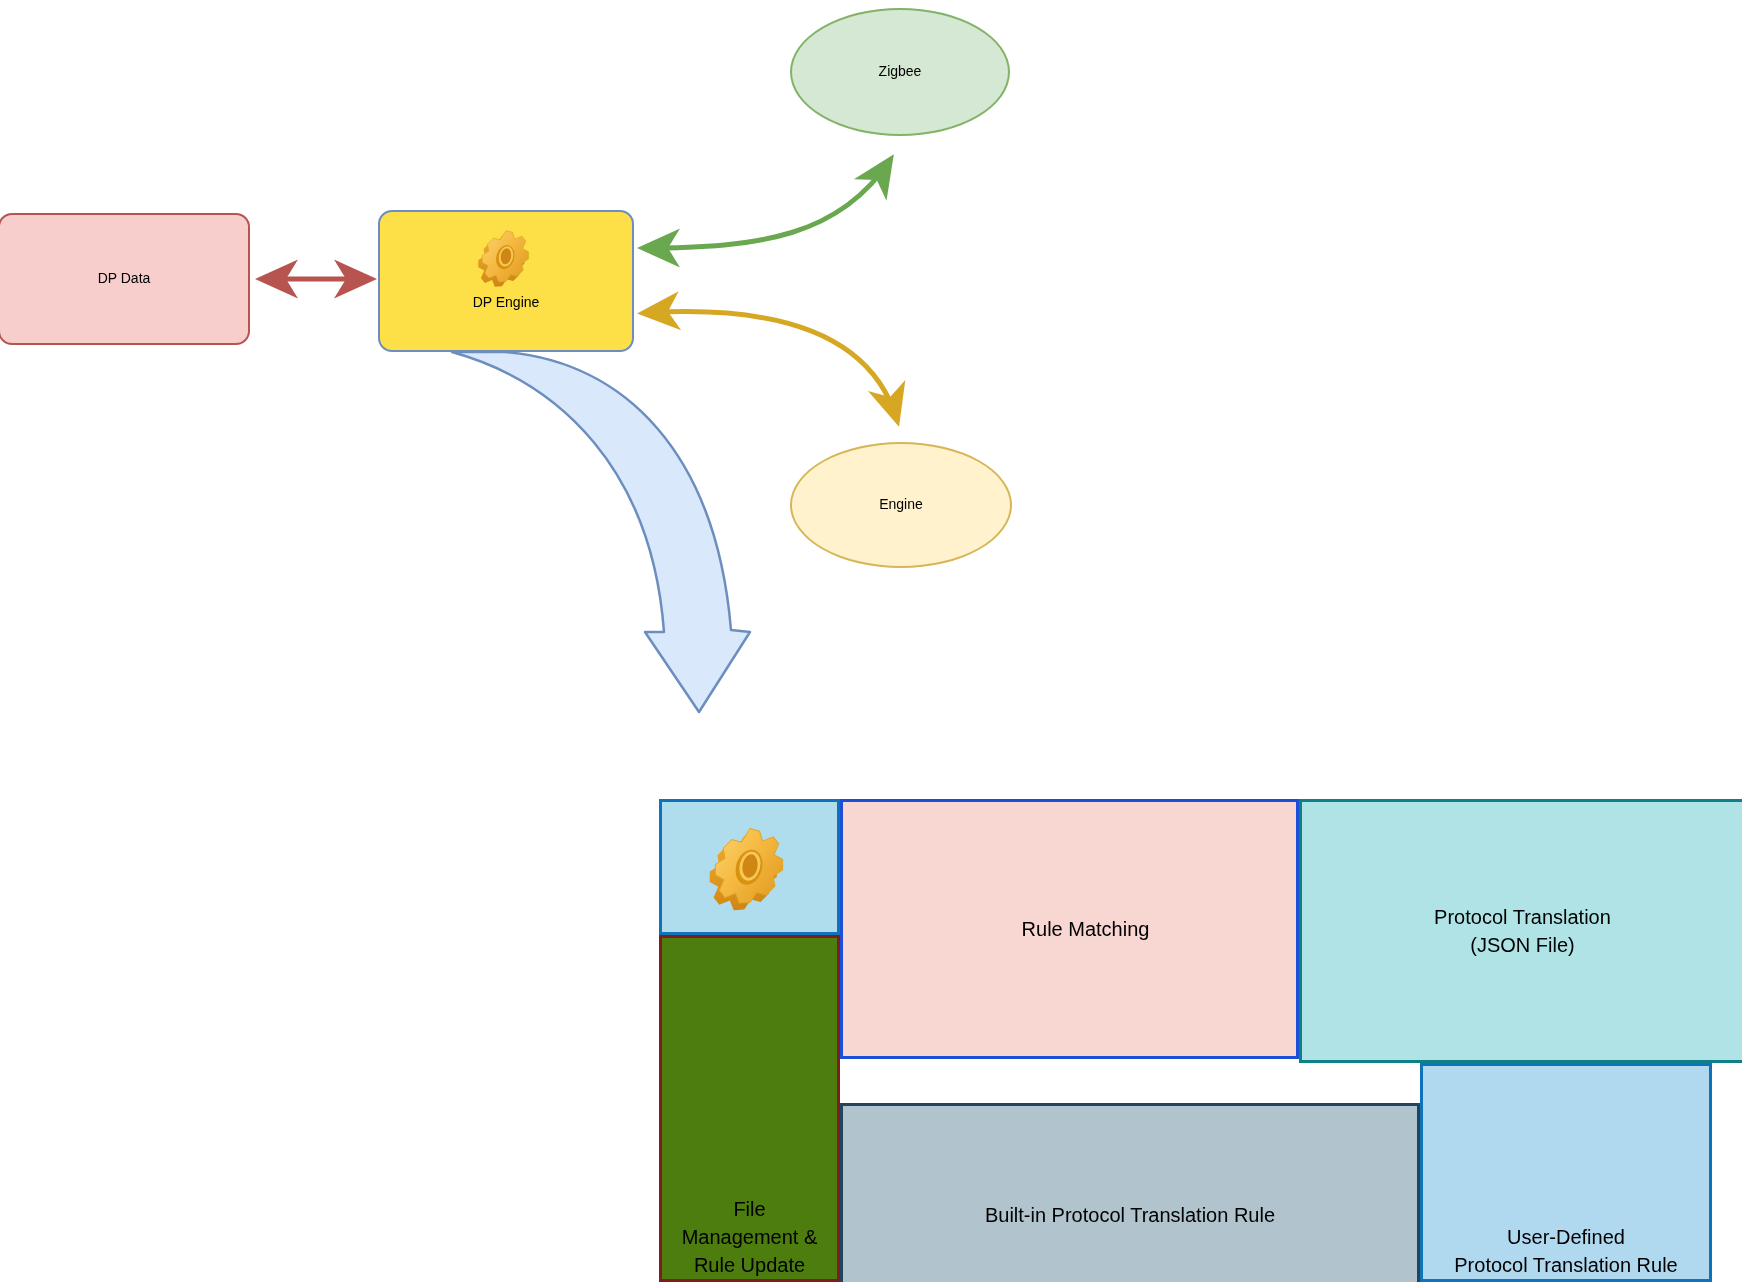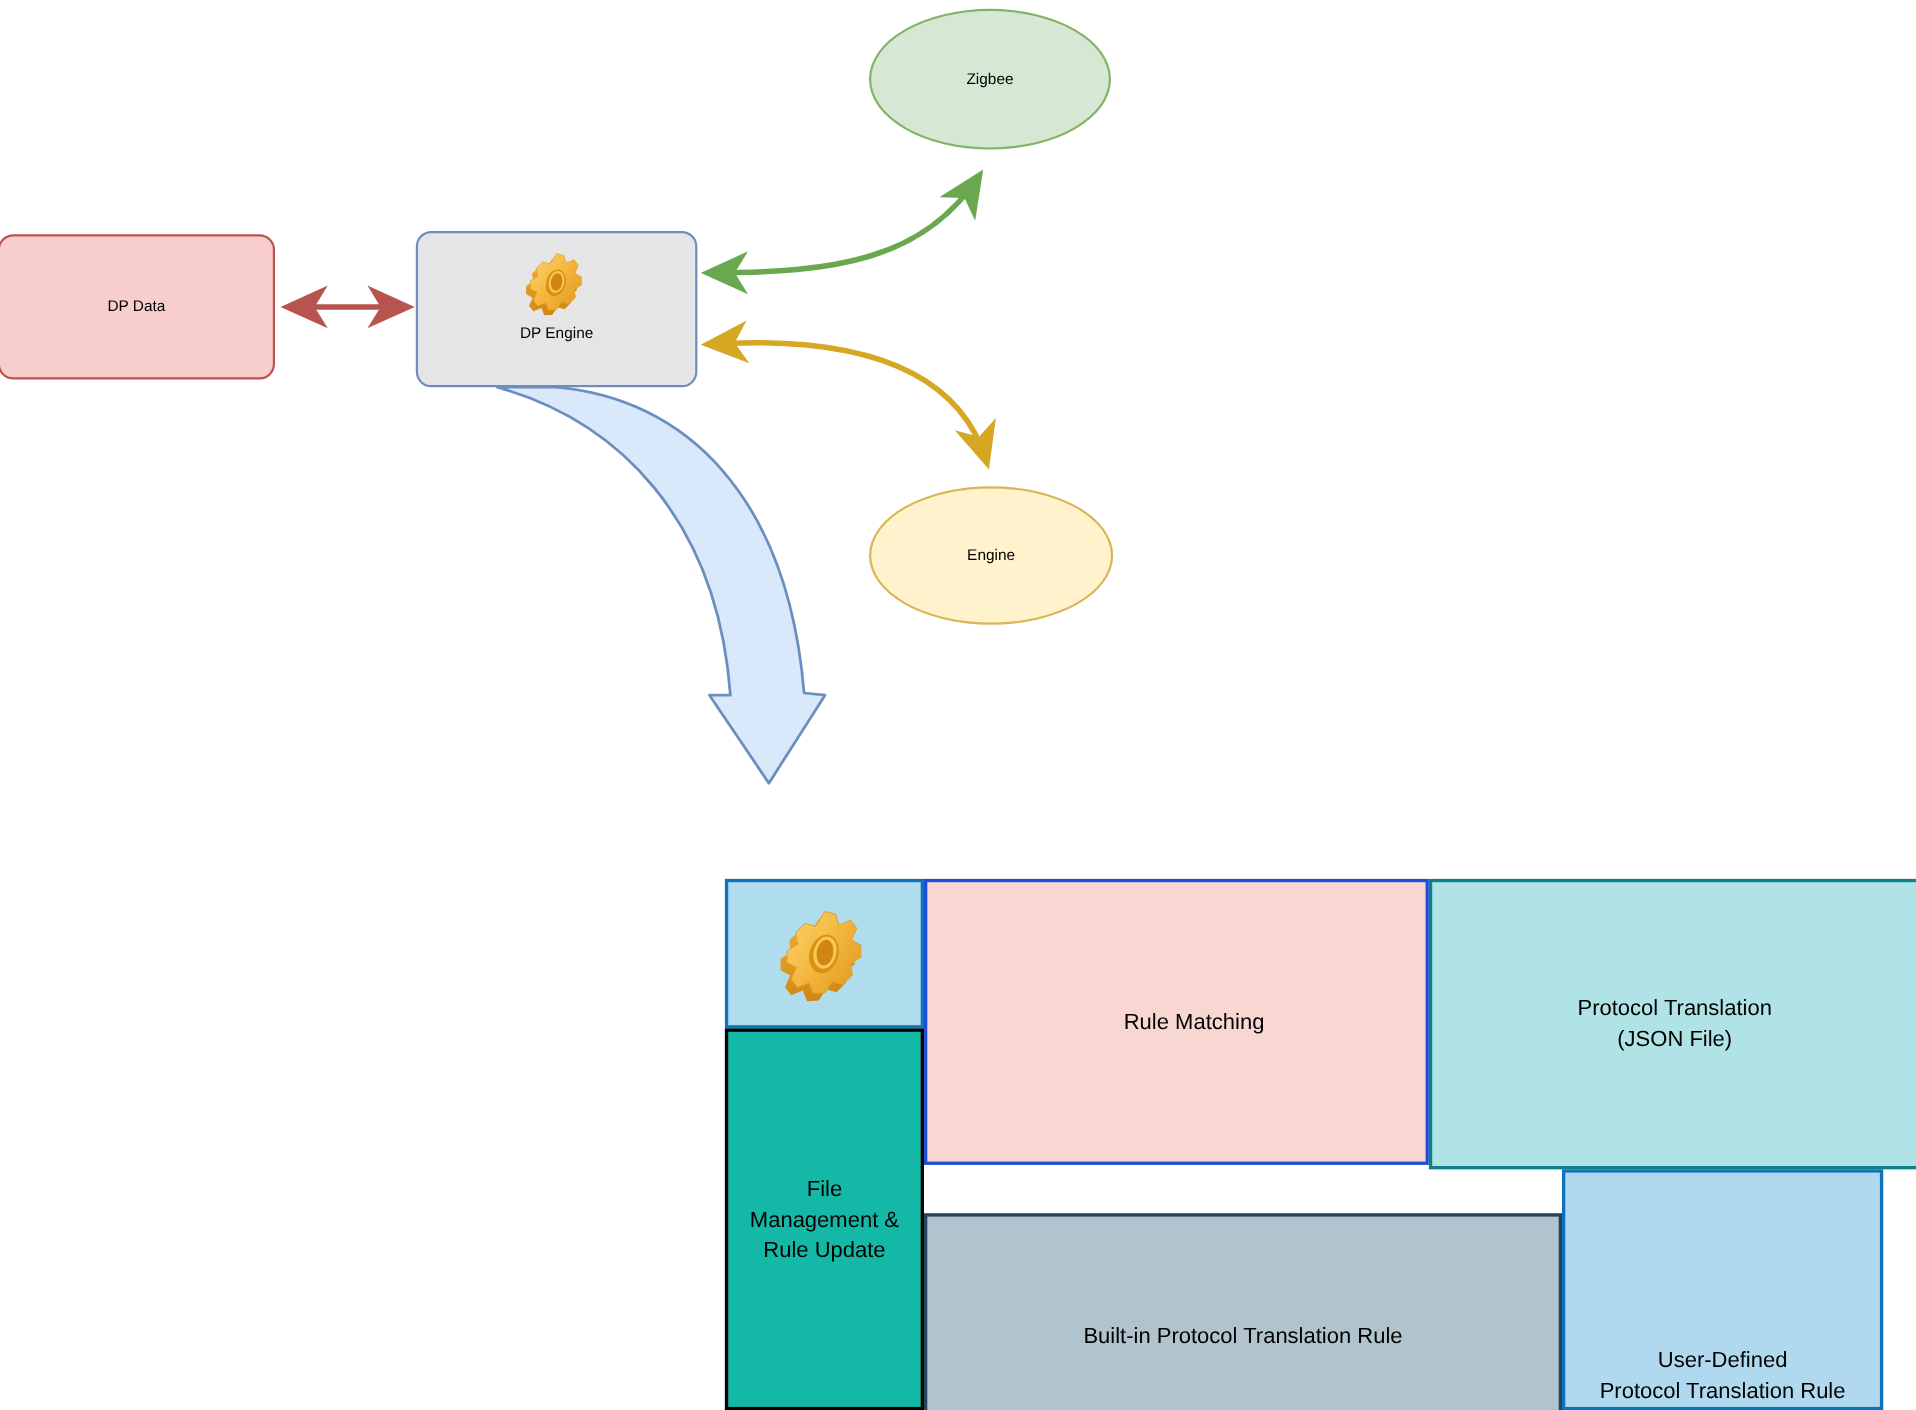--- a/index.html
+++ b/index.html
@@ -7,40 +7,40 @@
        font-family:"Liberation Sans","DejaVu Sans",sans-serif;color:#000;}
   #stage{position:absolute;left:0;top:0;width:1742px;height:1282px;}
   svg.layer{position:absolute;left:0;top:0;width:1742px;height:1282px;overflow:visible;}
   .node{position:absolute;display:flex;align-items:center;justify-content:center;
         text-align:center;box-sizing:border-box;}
   .node-label{font-size:14px;line-height:1.28;color:#000;white-space:pre-line;}
   
   #dp-data{left:-2px;top:213px;width:252px;height:132px;background:#f8cecc;
            border:2px solid #b85450;border-radius:14px;}
   
-  #dp-engine{left:378px;top:210px;width:256px;height:142px;background:#e5e5e5;
+  #dp-engine{left:378px;top:210px;width:256px;height:142px;background:#fde047;
              border:2px solid #6c8ebf;border-radius:14px;
              flex-direction:column;justify-content:flex-start;padding-top:12px;}
   #dp-engine .gear-wrap{width:66px;height:66px;margin-bottom:2px;}
   #dp-engine .node-label{margin-top:2px;}
   
   #zigbee{left:790px;top:8px;width:220px;height:128px;background:#d5e8d4;
           border:2px solid #82b366;border-radius:50%;}
   #matter{left:790px;top:442px;width:222px;height:126px;background:#fff2cc;
           border:2px solid #d6b656;border-radius:50%;}
   
   #arch-table{position:absolute;left:659px;top:799px;width:1083px;height:483px;}
   .cell{position:absolute;box-sizing:border-box;display:flex;align-items:center;
         justify-content:center;text-align:center;}
   .cell .node-label{font-size:20px;line-height:1.4;white-space:pre-line;}
   #cell-gear{left:0;top:0;width:181px;height:136px;background:#b0ddee;
              border:3px solid #1072b8;}
   #cell-gear .gear-wrap{width:96px;height:96px;}
-  #cell-file-mgmt{left:0;top:136px;width:181px;height:347px;background:#14b8a6;
-                  border:3px solid #000000;}
+  #cell-file-mgmt{left:0;top:136px;width:181px;height:347px;background:#4d7c0f;
+                  border:3px solid #7f1d1d;align-items:flex-end;}
   #cell-rule-matching{left:181px;top:0;width:459px;height:260px;background:#f8d7d3;
                       border:3px solid #1d4ed8;padding-left:32px;}
   #cell-protocol-translation{left:640px;top:0;width:447px;height:264px;background:#b0e3e6;
                       border:3px solid #0e8088;}
   #cell-builtin{left:181px;top:260px;width:580px;height:223px;background:#b1c3cd;
                 border:3px solid #23445d;margin-top:44px;}
   #cell-user-defined{left:761px;top:264px;width:292px;height:219px;background:#b0d9ef;
                 border:3px solid #1072b8;align-items:flex-end;}
 </style>
 </head>

